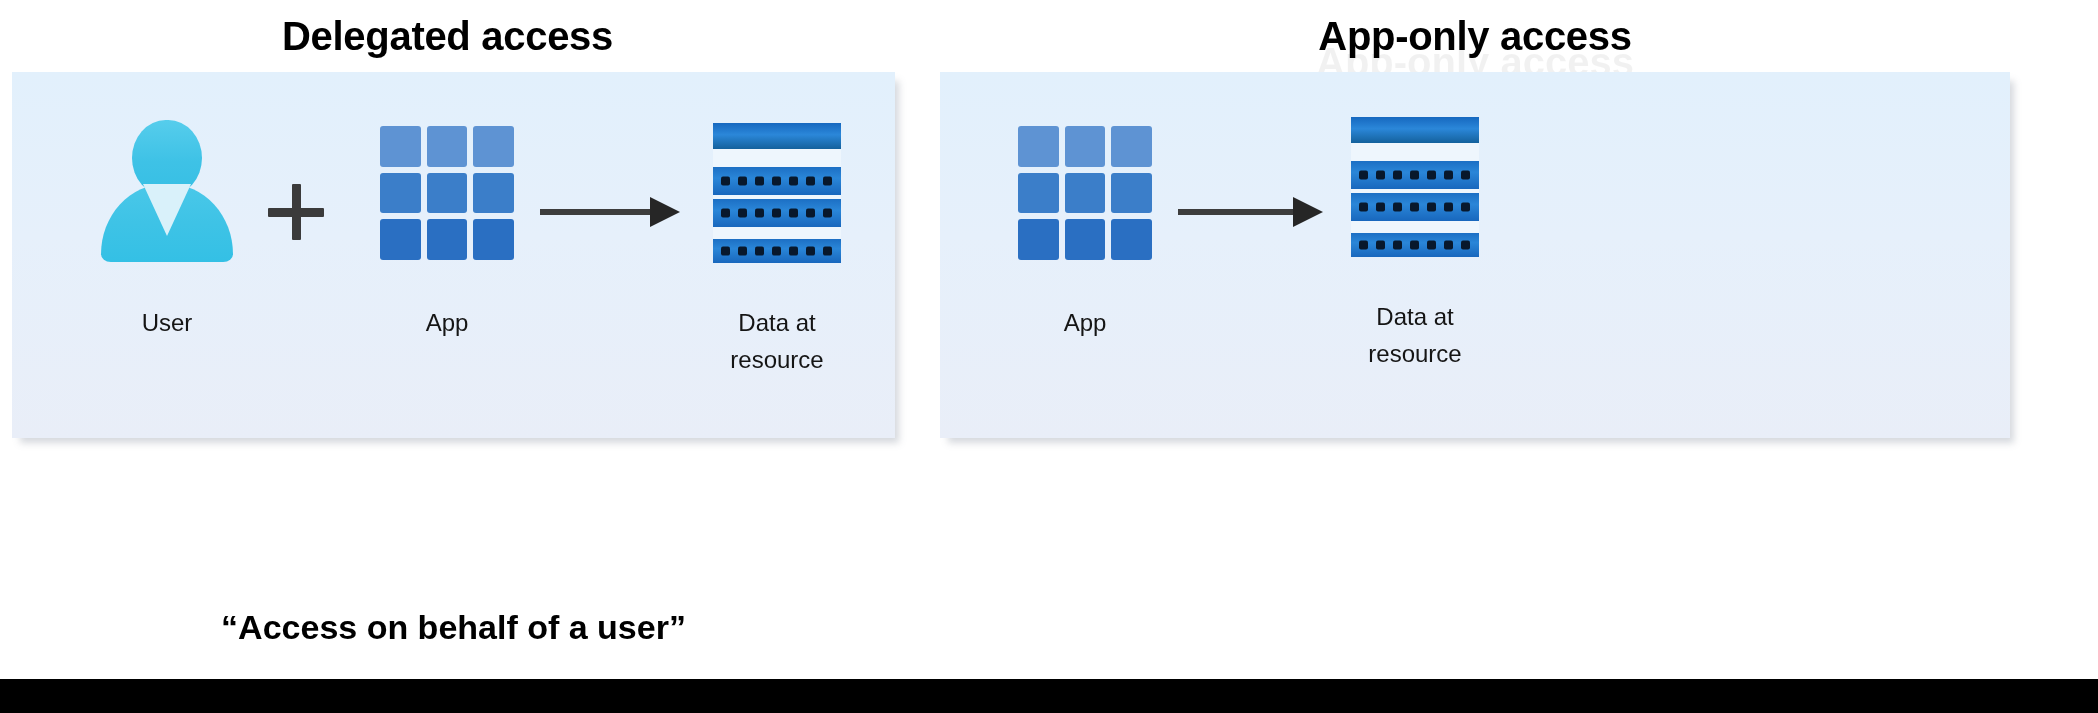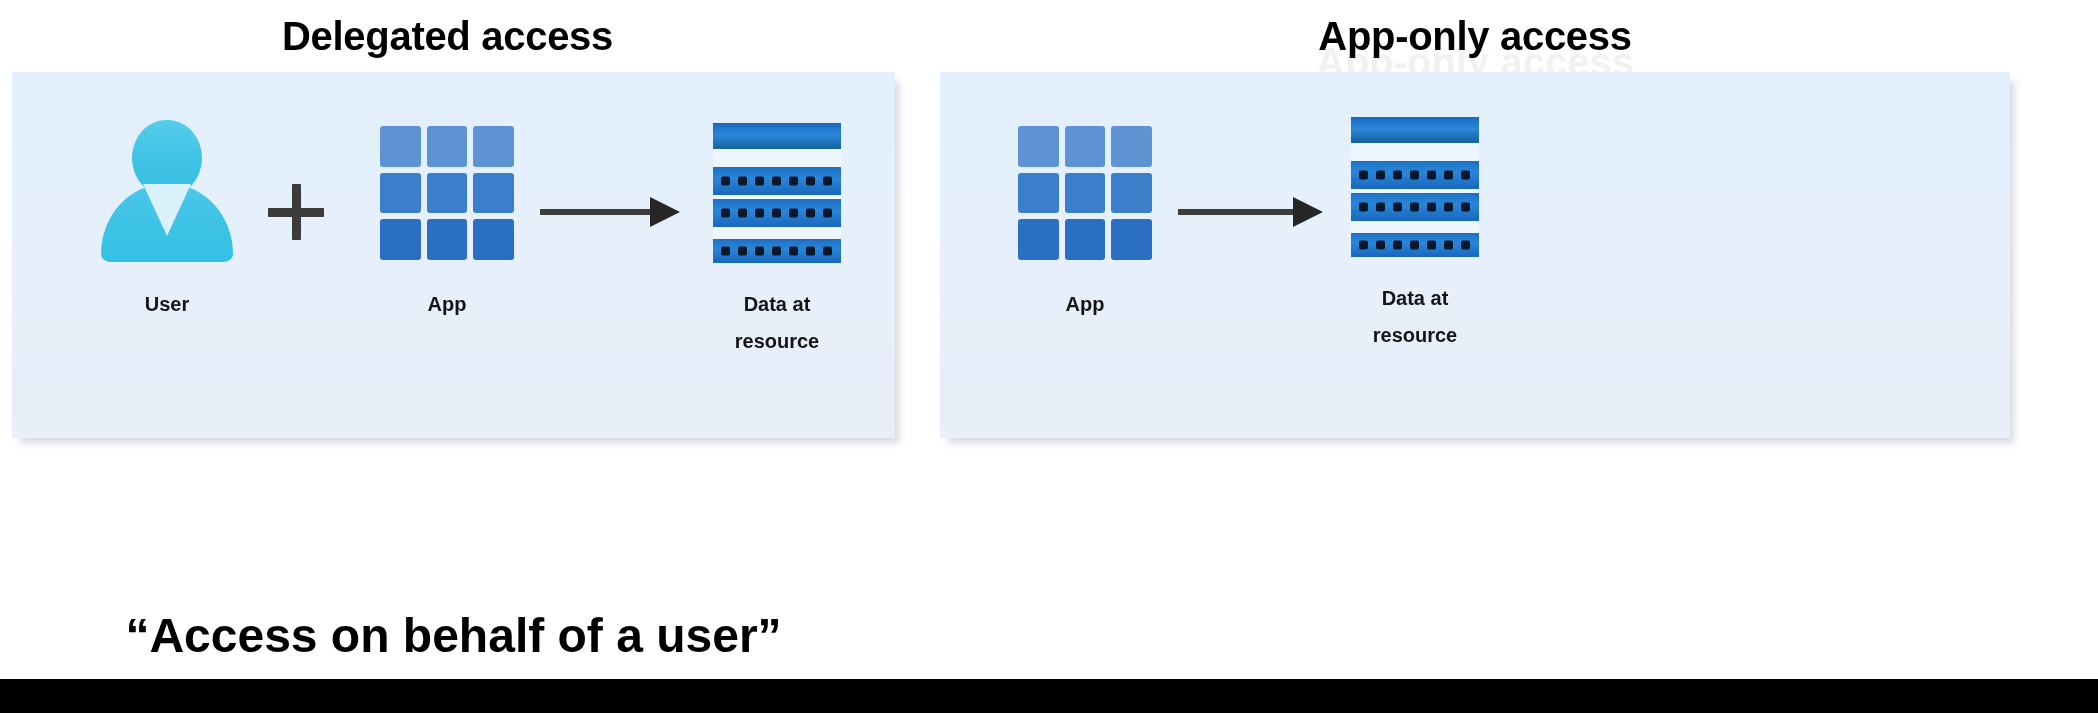--- a/index.html
+++ b/index.html
@@ -68,24 +68,24 @@
     position: absolute;
     text-align: center;
   }
   .fig-icon {
     height: 150px;
     display: flex;
     align-items: center;
     justify-content: center;
   }
   .fig-label {
-    margin-top: 18px;
-    font-family: "Liberation Sans", sans-serif;
-    font-weight: bold;
-    font-size: 20px;
+    margin-top: 36px;
+    font-family: "Liberation Sans", sans-serif;
+    font-weight: normal;
+    font-size: 24px;
     line-height: 37px;
     color: #151515;
     white-space: pre-line;
   }
 
   
   .plus {
     position: absolute;
     width: 56px;
     height: 56px;
@@ -198,21 +198,21 @@
     bottom: 0;
     width: 2098px;
     height: 34px;
     background: #000000;
   }
 
   .caption {
     position: absolute;
     font-family: "Liberation Sans", sans-serif;
     font-weight: bold;
-    font-size: 48px;
+    font-size: 34px;
     color: #000000;
     white-space: nowrap;
     text-align: center;
   }
   #caption-left  { left: 12px;  top: 608px; width: 883px; }
   #caption-right { left: 940px; top: 608px; width: 1070px; }
 </style>
 </head>
 <body>
 

